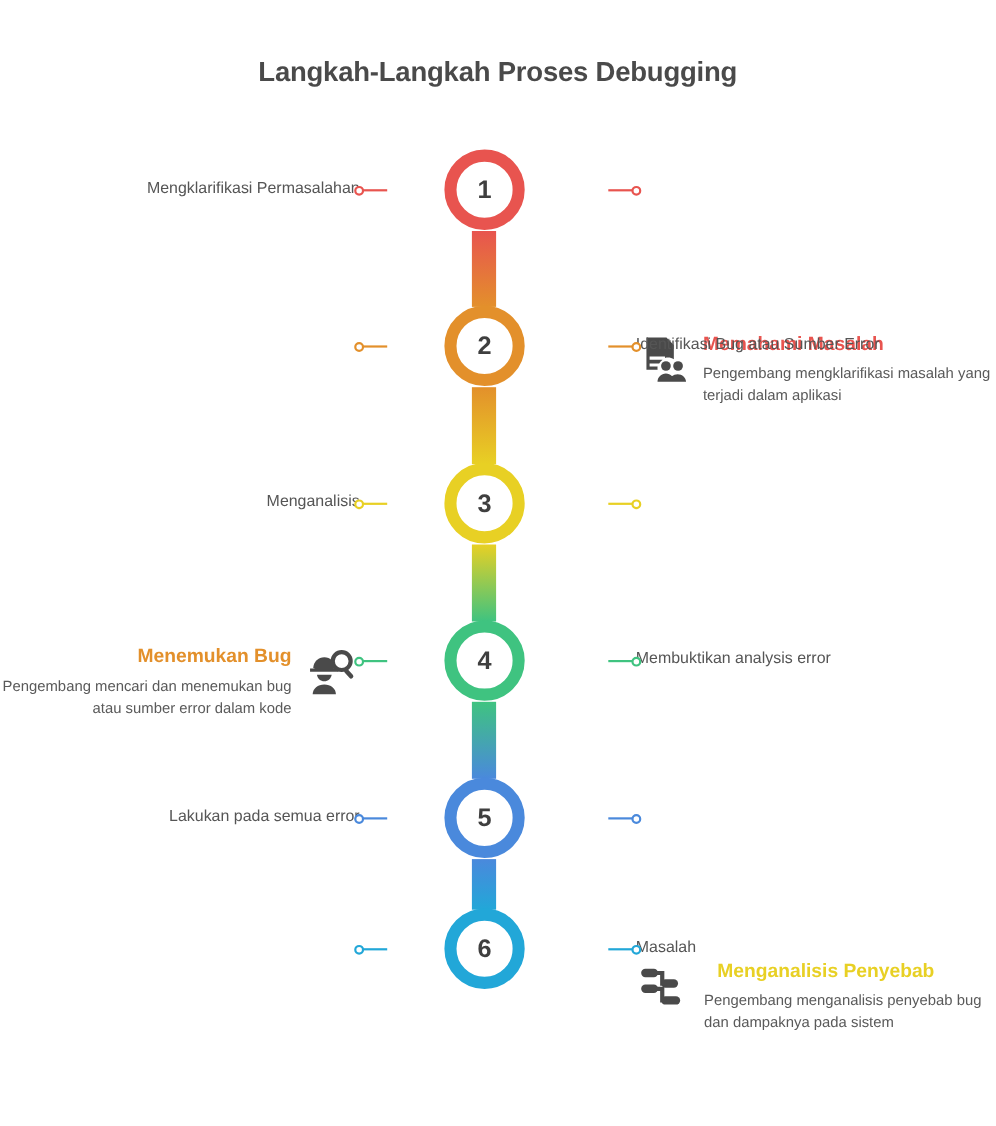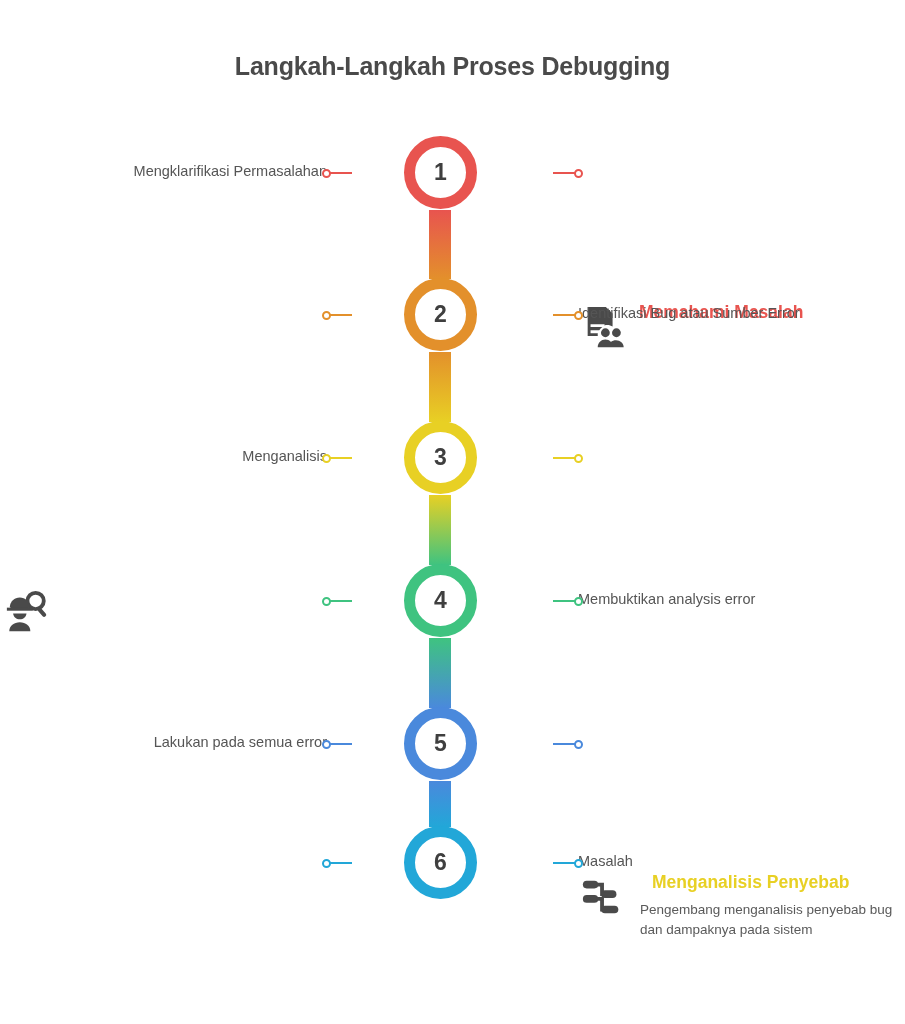--- a/index.html
+++ b/index.html
@@ -160,20 +160,21 @@
           <div class="icon-box">
             <svg class="ic" width="46" height="46" viewBox="0 0 48 48">
       <path fill="#4a4a4a" d="M8 3h19l7 7v13.5c-1.6-1-3.5-1.6-5.5-1.6-1 0-2 .15-2.9.42V21H11v3h12.3c-1.3.9-2.4 2.1-3.2 3.5H11v3h7.6c-.07.5-.1 1-.1 1.5 0 .5.03 1 .1 1.5H8V3zm3 7h10v3H11v-3zm0 5h13v3H11v-3z"></path>
       <circle fill="#4a4a4a" cx="26.5" cy="30" r="4.6"></circle>
       <circle fill="#4a4a4a" cx="38" cy="30" r="4.6"></circle>
       <path fill="#4a4a4a" d="M18.5 45c0-4.5 3.6-8 8-8s8 3.5 8 8h-16zM30.5 45c0-2 .6-3.9 1.6-5.4 1.5-1.2 3.4-1.9 5.5-1.9 4.4 0 8 3.3 8 7.3h-15.1z"></path>
     </svg>
           </div>
           <div class="texts">
             <div class="heading" style="color: rgb(232, 84, 79);">Memahami Masalah</div>
+            <div class="body">Pengembang mengklarifikasi masalah yang terjadi dalam aplikasi</div>
           </div>
         </div>
         <div class="side simple l">
           <div class="label">Mengklarifikasi Permasalahan</div>
         </div>
       </div>
       <div class="step" style="top: 315px;">
         <div class="node" style="border: 11px solid rgb(227, 144, 43);">
           <span class="num">2</span>
         </div>
@@ -185,20 +186,24 @@
           <div class="icon-box">
             <svg class="ic" width="46" height="46" viewBox="0 0 48 48">
       <circle fill="none" stroke="#4a4a4a" stroke-width="4" cx="33" cy="13.5" r="8.5"></circle>
       <rect fill="#4a4a4a" x="37.5" y="20" width="4.3" height="11" rx="2.1" transform="rotate(-42 39.6 25.5)"></rect>
       <path fill="#4a4a4a" d="M6 20c.5-6 4.8-10 10.5-10S26.5 14 27 20c-2.2 1.5-6 2.4-10.5 2.4S8.2 21.5 6 20z"></path>
       <path fill="#4a4a4a" d="M3 20.5h27v3.2H3z"></path>
       <path fill="#4a4a4a" d="M9.5 26.5h14c-.5 3.6-3.4 6.2-7 6.2s-6.5-2.6-7-6.2z"></path>
       <path fill="#4a4a4a" d="M5.5 45c0-5.3 4.9-9.2 11-9.2S27.5 39.7 27.5 45h-22z"></path>
     </svg>
           </div>
+          <div class="texts">
+            <div class="heading" style="color: rgb(227, 144, 43);">Menemukan Bug</div>
+            <div class="body">Pengembang mencari dan menemukan bug atau sumber error dalam kode</div>
+          </div>
         </div>
         <div class="side simple r">
           <div class="label">Identifikasi Bug atau Sumber Error</div>
         </div>
       </div>
       <div class="step" style="top: 458px;">
         <div class="node" style="border: 11px solid rgb(232, 208, 36);">
           <span class="num">3</span>
         </div>
         <div class="leader left" style="background: rgb(232, 208, 36); width: 25px;"></div>

